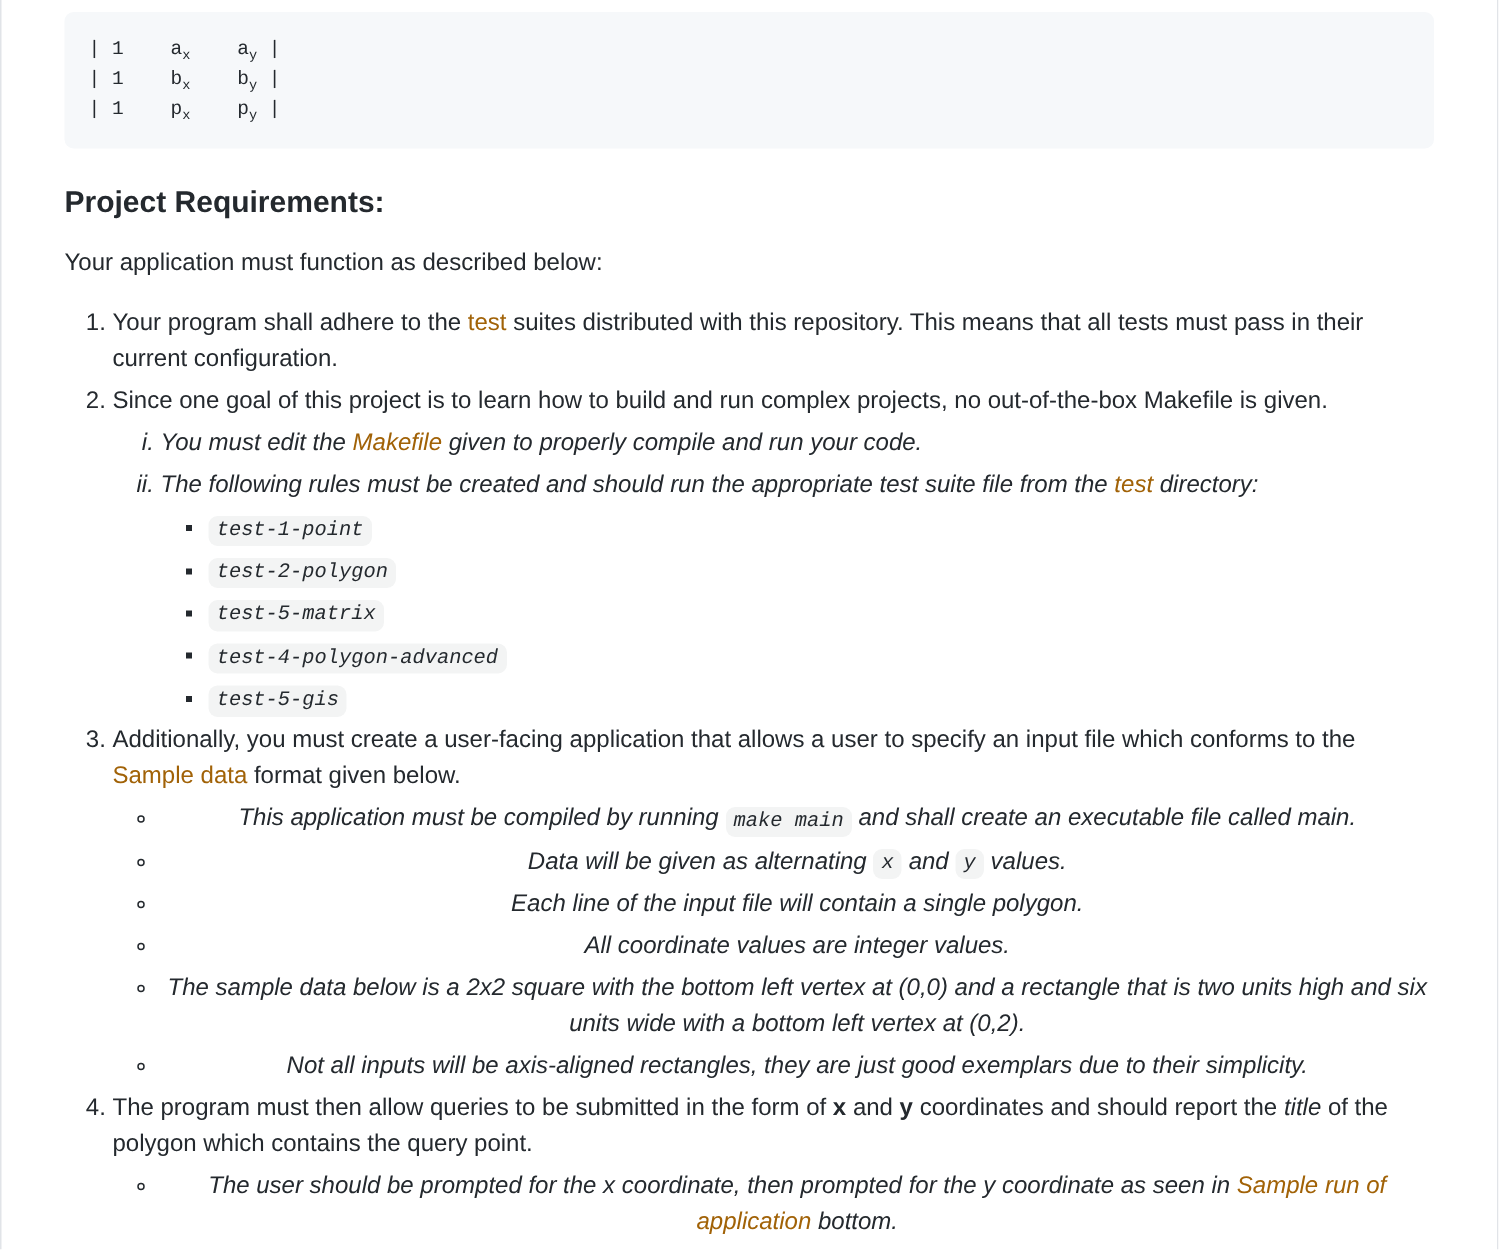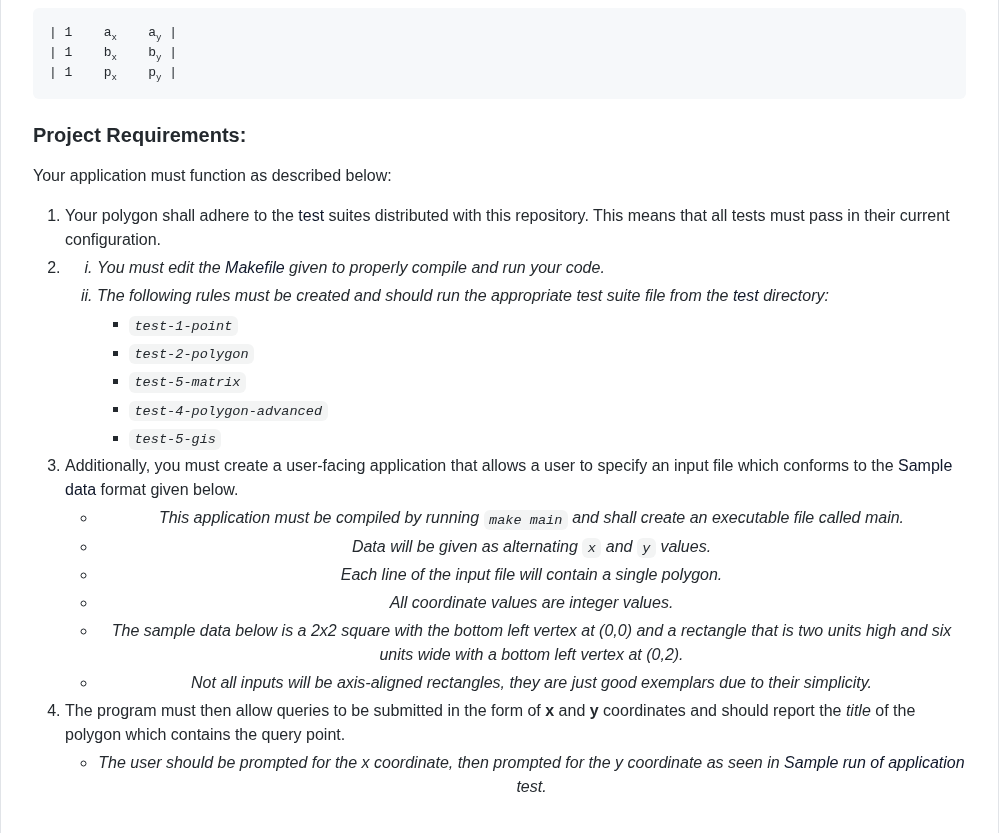--- a/index.html
+++ b/index.html
@@ -8,21 +8,21 @@
     font-family: -apple-system, BlinkMacSystemFont, "Segoe UI", Helvetica, Arial, sans-serif;
     color: #24292e;
     background: #fff;
     font-size: 16px;
     line-height: 1.5;
   }
   .outer-border {
     border-left: 1px solid #e1e4e8;
     border-right: 1px solid #e1e4e8;
     min-height: 833px;
-    padding: 0 32px;
+    padding: 0 42px;
   }
   .content {
     padding-top: 8px;
   }
   pre.codeblock {
     background: #f6f8fa;
     border-radius: 6px;
     padding: 16px;
     font-family: "SFMono-Regular", Consolas, "Liberation Mono", Menlo, monospace;
     font-size: 13px;
@@ -42,21 +42,21 @@
     padding-left: 2em;
     margin: 0 0 16px 0;
   }
   ol ol, ol ul { margin-bottom: 0; }
   li { margin-top: 0.25em; }
   li > ol, li > ul { margin-top: 0.25em; font-style: italic; }
   ol.inner-roman { list-style-type: lower-roman; }
   ul.inner-square { list-style-type: square; }
   ul.inner-circle { list-style-type: circle; text-align: center; }
   a, .link {
-    color: #0f172a;
+    color: #a16207;
     text-decoration: none;
     cursor: pointer;
   }
   code.inline {
     background: rgba(27,31,35,0.05);
     border-radius: 6px;
     padding: 0.2em 0.4em;
     font-family: "SFMono-Regular", Consolas, "Liberation Mono", Menlo, monospace;
     font-size: 85%;
   }
@@ -74,24 +74,25 @@
 <span><span>| 1</span>    <span>b</span><sub>x</sub>    <span>b</span><sub>y</sub> <span>|</span></span>
 <span><span>| 1</span>    <span>p</span><sub>x</sub>    <span>p</span><sub>y</sub> <span>|</span></span></pre>
 
 <h2>Project Requirements:</h2>
 
 <p>Your application must function as described below:</p>
 
 <ol>
 
   <li>
-    <span>Your polygon shall adhere to the </span><a class="link">test</a><span> suites distributed with this repository. This means that all tests must pass in their current configuration.</span>
+    <span>Your program shall adhere to the </span><a class="link">test</a><span> suites distributed with this repository. This means that all tests must pass in their current configuration.</span>
   </li>
 
   <li>
+    <span>Since one goal of this project is to learn how to build and run complex projects, no out-of-the-box Makefile is given.</span>
     <ol class="inner-roman">
       <li>
         <span>You must edit the </span><a class="link">Makefile</a><span> given to properly compile and run your code.</span>
       </li>
       <li>
         <span>The following rules must be created and should run the appropriate test suite file from the </span><a class="link">test</a><span> directory:</span>
         <ul class="inner-square">
           <li><code class="inline">test-1-point</code></li>
           <li><code class="inline">test-2-polygon</code></li>
           <li><code class="inline">test-5-matrix</code></li>
@@ -115,21 +116,21 @@
       <li>All coordinate values are integer values.</li>
       <li>The sample data below is a 2x2 square with the bottom left vertex at (0,0) and a rectangle that is two units high and six units wide with a bottom left vertex at (0,2).</li>
       <li>Not all inputs will be axis-aligned rectangles, they are just good exemplars due to their simplicity.</li>
     </ul>
   </li>
 
   <li>
     <span>The program must then allow queries to be submitted in the form of </span><strong>x</strong><span> and </span><strong>y</strong><span> coordinates and should report the </span><em>title</em><span> of the polygon which contains the query point.</span>
     <ul class="inner-circle">
       <li>
-        <span>The user should be prompted for the x coordinate, then prompted for the y coordinate as seen in </span><a class="link">Sample run of application</a><span> test.</span>
+        <span>The user should be prompted for the x coordinate, then prompted for the y coordinate as seen in </span><a class="link">Sample run of application</a><span> bottom.</span>
       </li>
     </ul>
   </li>
 
 </ol>
 
 </div>
 </div>
 
 </body></html>

